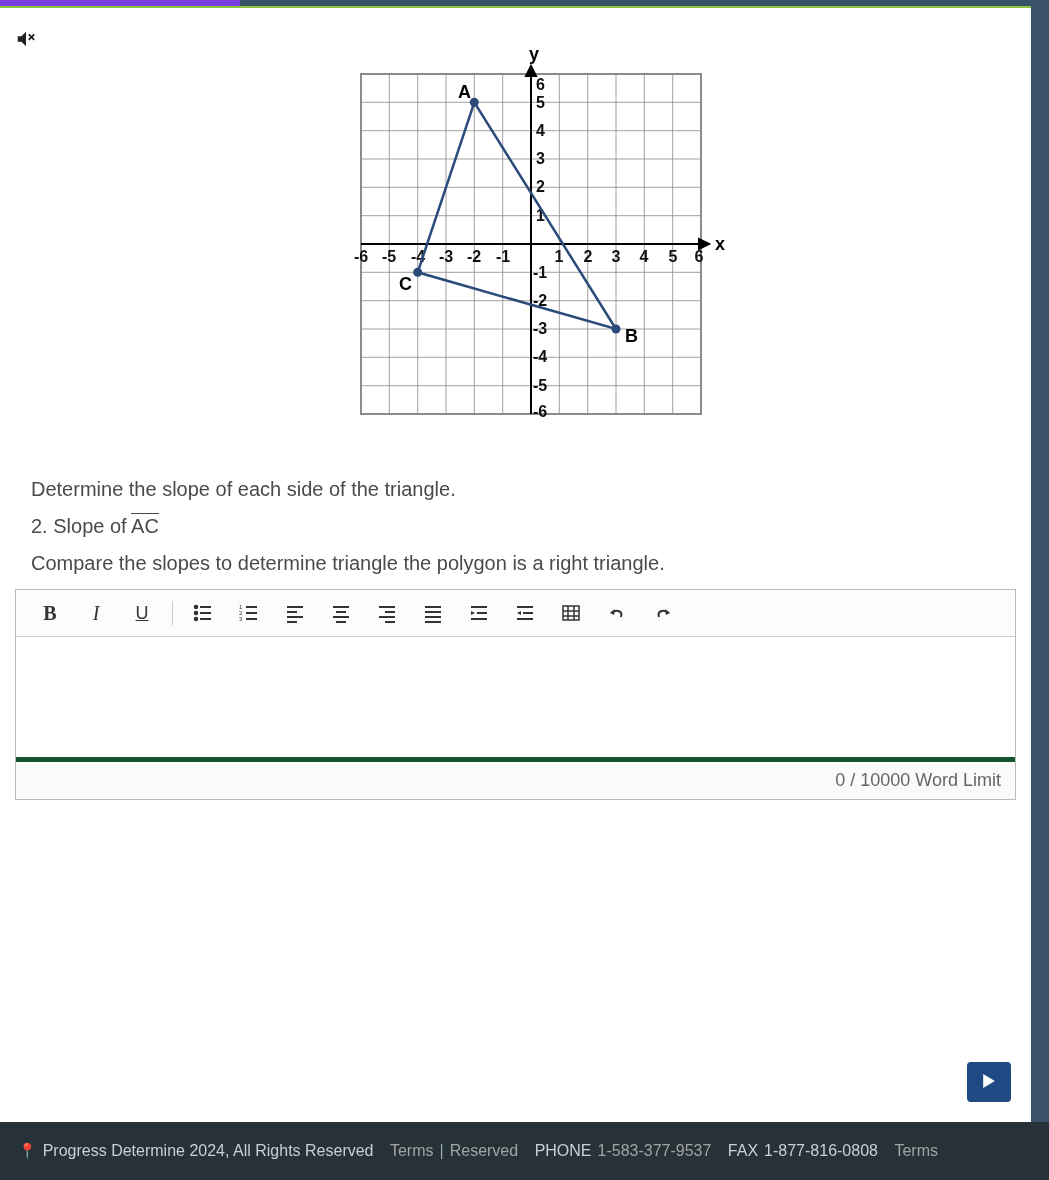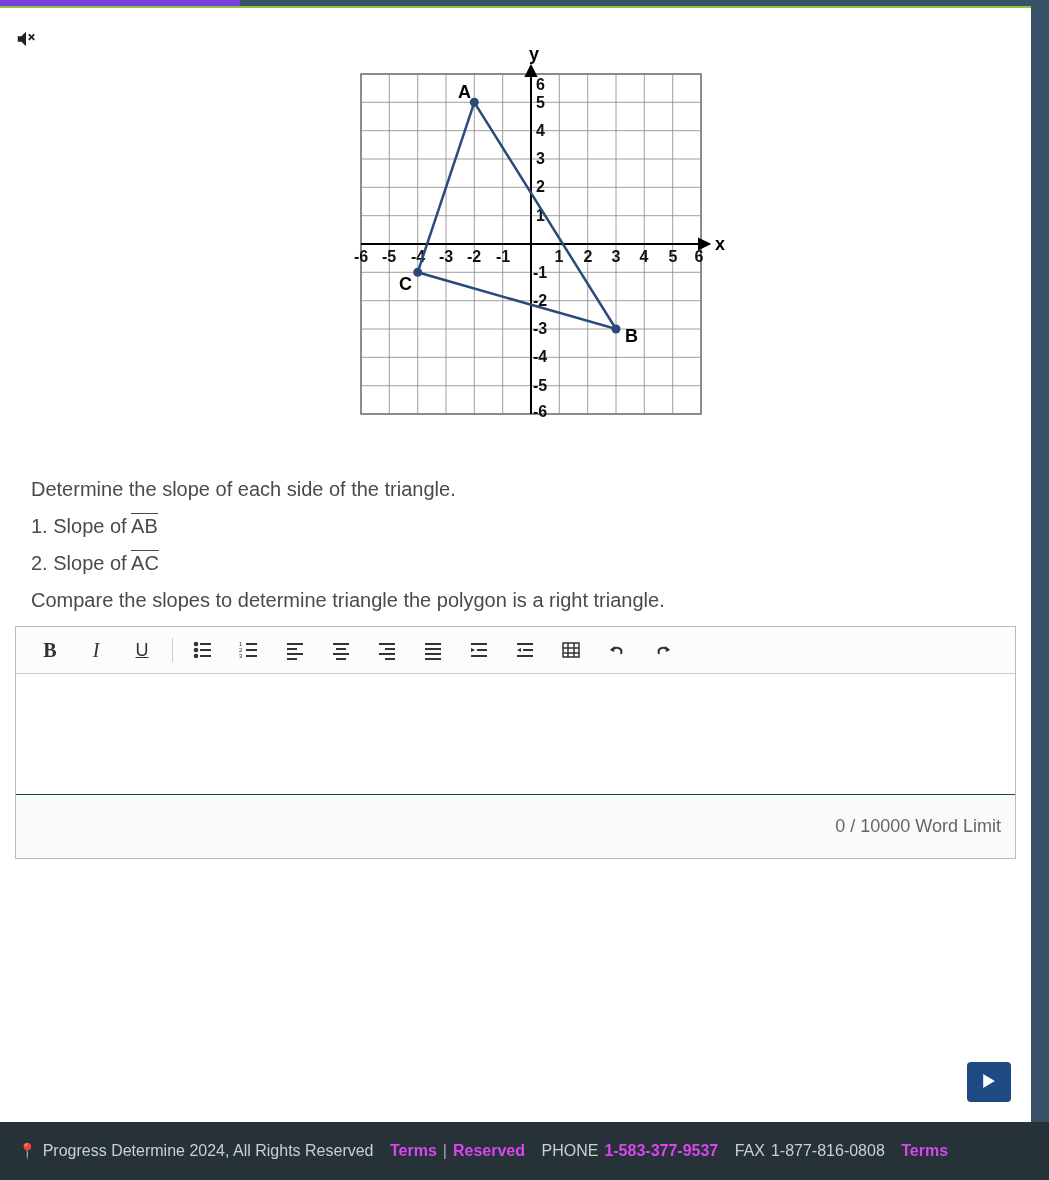--- a/index.html
+++ b/index.html
@@ -35,32 +35,32 @@
     .tbtn {
       width:44px; height:30px; display:flex; align-items:center; justify-content:center;
       font-size:18px; color:#333; cursor:pointer; background:transparent; border:none;
     }
     .tbtn.bold { font-weight:bold; font-size:20px; font-family:"Times New Roman",serif;}
     .tbtn.italic { font-style:italic; font-family:"Times New Roman",serif; font-size:20px;}
     .tbtn.under { text-decoration:underline; font-size:18px;}
     .divider { width:1px; height:24px; background:#ccc; margin:0 6px; }
     .tbtn svg { width:20px; height:20px; stroke:#333; }
     .ed-body { min-height:120px; background:#fff; }
-    .ed-foot { text-align:right; padding:21px 14px; color:#666; font-size:18px; border-top:1px solid #14532d; background:#fafafa;}
+    .ed-foot { text-align:right; padding:8px 14px; color:#666; font-size:18px; border-top:5px solid #14532d; background:#fafafa;}
     .next-btn {
       position:absolute; right:20px; bottom:20px;
       width:44px; height:40px; background:#1f4a84; color:#fff;
       border:none; border-radius:4px; cursor:pointer; display:flex;align-items:center;justify-content:center;
     }
     .next-btn svg{width:12px;height:14px;fill:#fff;}
     .footer {
       background:#263238; color:#c8d0d6; font-size:16px;
       padding:20px 18px; display:flex; align-items:center; gap:6px; flex-wrap:wrap;
     }
-    .footer a { color:#d946ef; text-decoration:none;font-weight:bold; }
+    .footer a { color:#a3a3a3; text-decoration:none; }
     .footer .sep { color:#9aaab5; }
     .pin{font-size:15px;}
   </style>
 </head>
 <body>
 
 <div class="topbar"></div>
 
 <div class="content-card">
 
@@ -152,24 +152,20 @@
         <text x="157" y="64" font-size="18" font-weight="bold">A</text>
         <text x="324" y="308" font-size="18" font-weight="bold">B</text>
         <text x="98" y="256" font-size="18" font-weight="bold">C</text>
       </svg>
     </div>
   </div>
 
   <div class="question-text">
     <p>Determine the slope of each side of the triangle.</p>
     <p>
-      <span>1.</span>
-      <span>Slope of </span><span class="seg">AB</span>
-    </p>
-    <p>
       <span>2.</span>
       <span>Slope of </span><span class="seg">AC</span>
     </p>
     <p>Compare the slopes to determine triangle the polygon is a right triangle.</p>
   </div>
 
   <div class="editor">
     <div class="toolbar">
       <button class="tbtn bold">B</button>
       <button class="tbtn italic">I</button>

